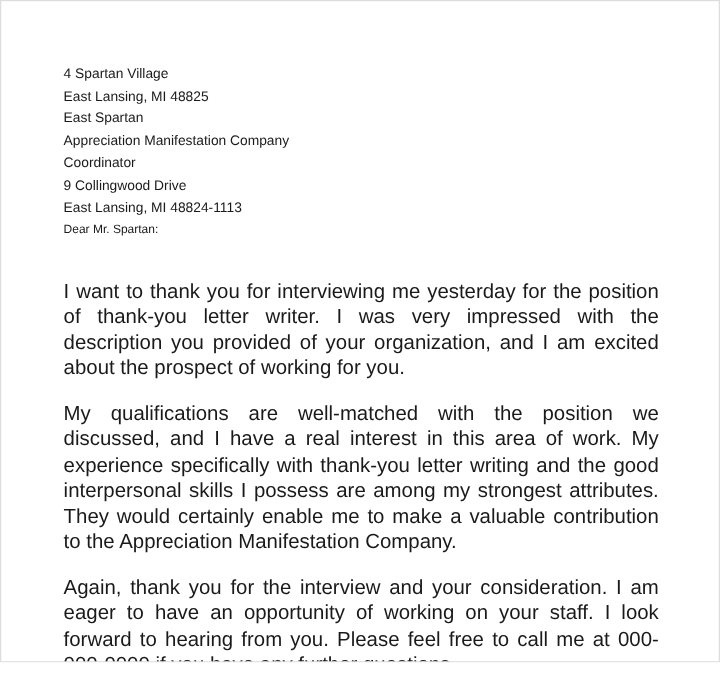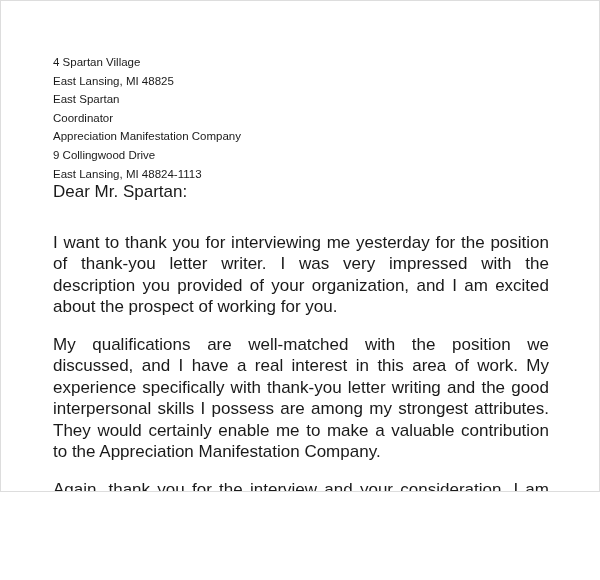--- a/index.html
+++ b/index.html
@@ -7,21 +7,21 @@
     margin: 0;
     padding: 0;
     background: #ffffff;
   }
   body {
     font-family: "Liberation Sans", sans-serif;
   }
   .page {
     position: relative;
     width: 600px;
-    height: 492px;
+    height: 552px;
     box-sizing: border-box;
     background: #ffffff;
     border: 1px solid #dddddd;
     overflow: hidden;
   }
   .letter {
     position: absolute;
     left: 52px;
     top: 52px;
     width: 496px;
@@ -29,21 +29,21 @@
   .addr-block {
     margin: 0;
   }
   .addr-line {
     font-size: 11.5px;
     line-height: 18.6px;
     color: #1a1a1a;
     white-space: nowrap;
   }
   .salutation {
-    font-size: 17px;
+    font-size: 10px;
     line-height: 18.6px;
     color: #1a1a1a;
     margin-top: 0;
   }
   .body-para {
     font-size: 17px;
     line-height: 21.5px;
     color: #1a1a1a;
     text-align: justify;
     margin: 0;
@@ -66,22 +66,22 @@
   <div class="letter">
 
     <div class="addr-block">
       <div class="addr-line">4 Spartan Village</div>
       <div class="addr-line">East Lansing, MI 48825</div>
     </div>
 
 
     <div class="addr-block">
       <div class="addr-line">East Spartan</div>
+      <div class="addr-line">Appreciation Manifestation Company</div>
       <div class="addr-line">Coordinator</div>
-      <div class="addr-line">Appreciation Manifestation Company</div>
       <div class="addr-line">9 Collingwood Drive</div>
       <div class="addr-line">East Lansing, MI 48824-1113</div>
     </div>
 
     <div class="salutation">Dear Mr. Spartan:</div>
 
     <div class="gap-after-salutation"></div>
 
     <p class="body-para">I want to thank you for interviewing me yesterday for the position of thank-you letter writer. I was very impressed with the description you provided of your organization, and I am excited about the prospect of working for you.</p>
 

